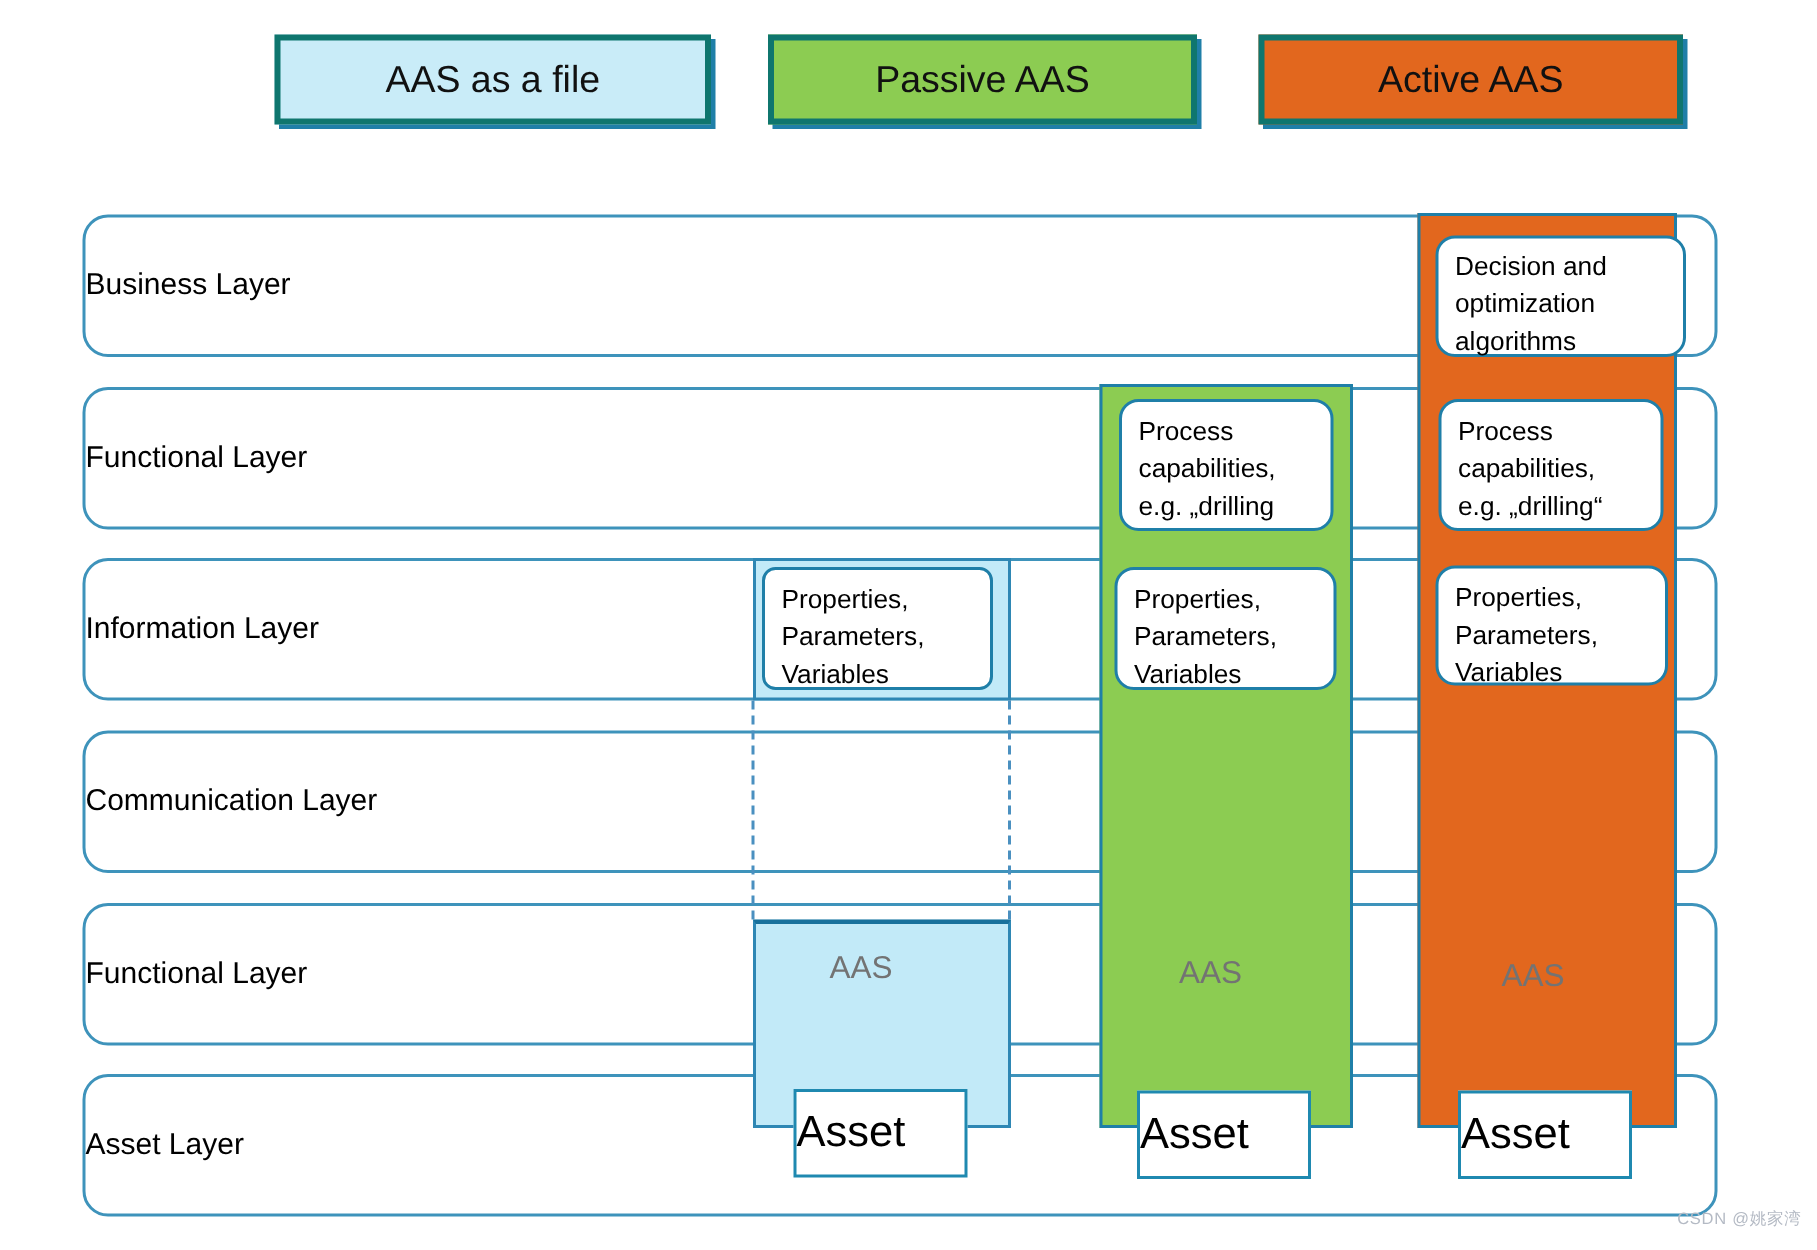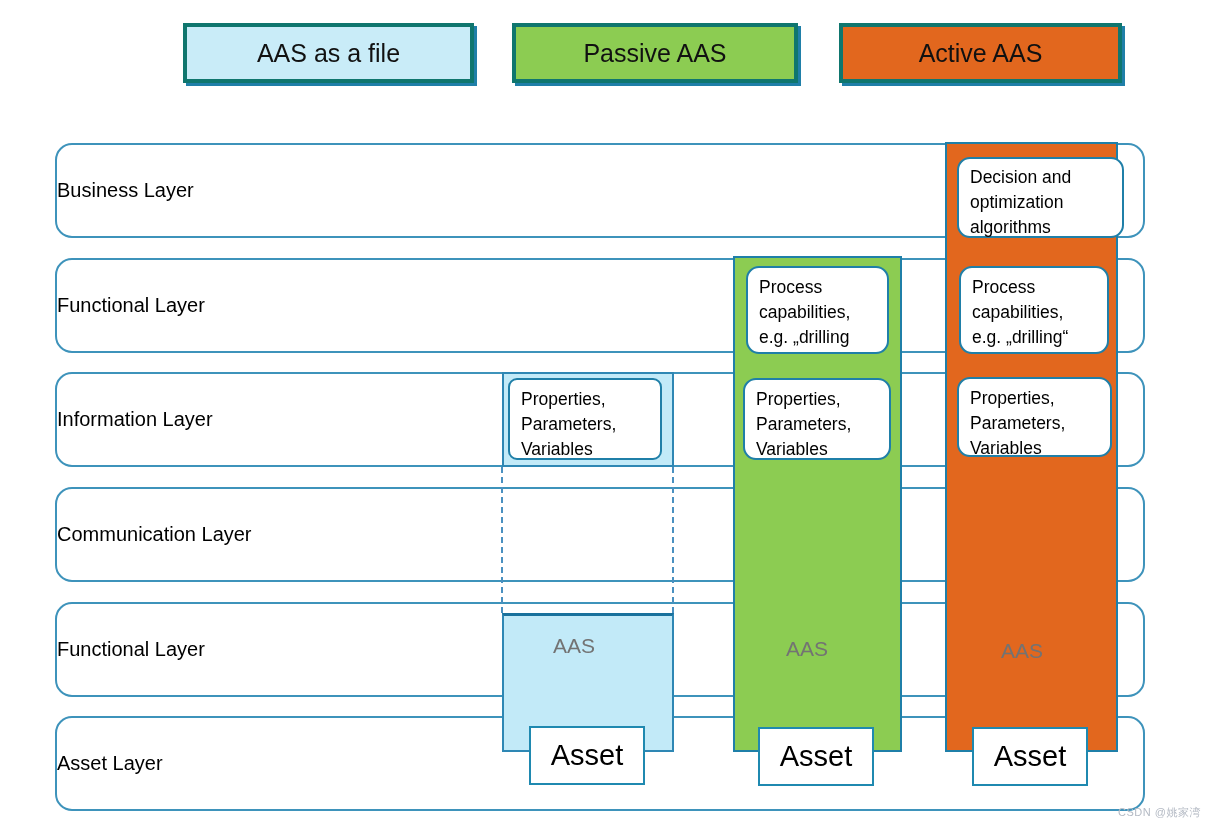--- a/index.html
+++ b/index.html
@@ -86,21 +86,21 @@
     font-size:21px;color:#737373;margin-left:40px;
   }
   .aas-file{left:513px;top:634px;}
   .aas-passive{left:746px;top:637px;}
   .aas-active{left:961px;top:639px;}
 
   
   .asset-box{
     position:absolute;z-index:4;
     background:#ffffff;border:2.5px solid #1f89b0;box-sizing:border-box;
-    display:flex;align-items:center;justify-content:center;
+    display:flex;align-items:center;
     font-size:29px;color:#000;
   }
   .asset-file{left:529px;top:726px;width:116px;height:59px;}
   .asset-passive{left:758px;top:727px;width:116px;height:59px;}
   .asset-active{left:972px;top:727px;width:116px;height:59px;}
 
   
   .watermark{
     position:absolute;right:10px;top:805px;z-index:5;
     font-size:11px;color:#b4bac4;letter-spacing:.5px;

